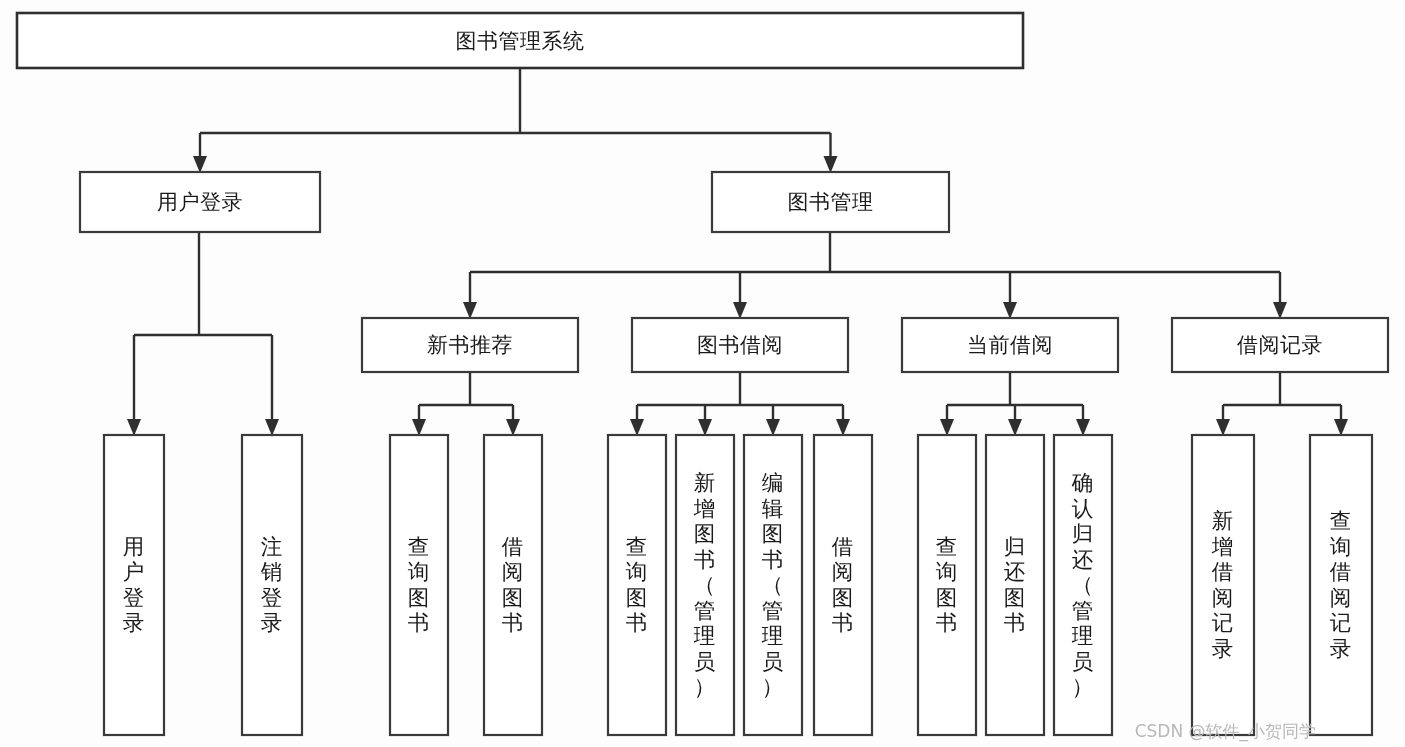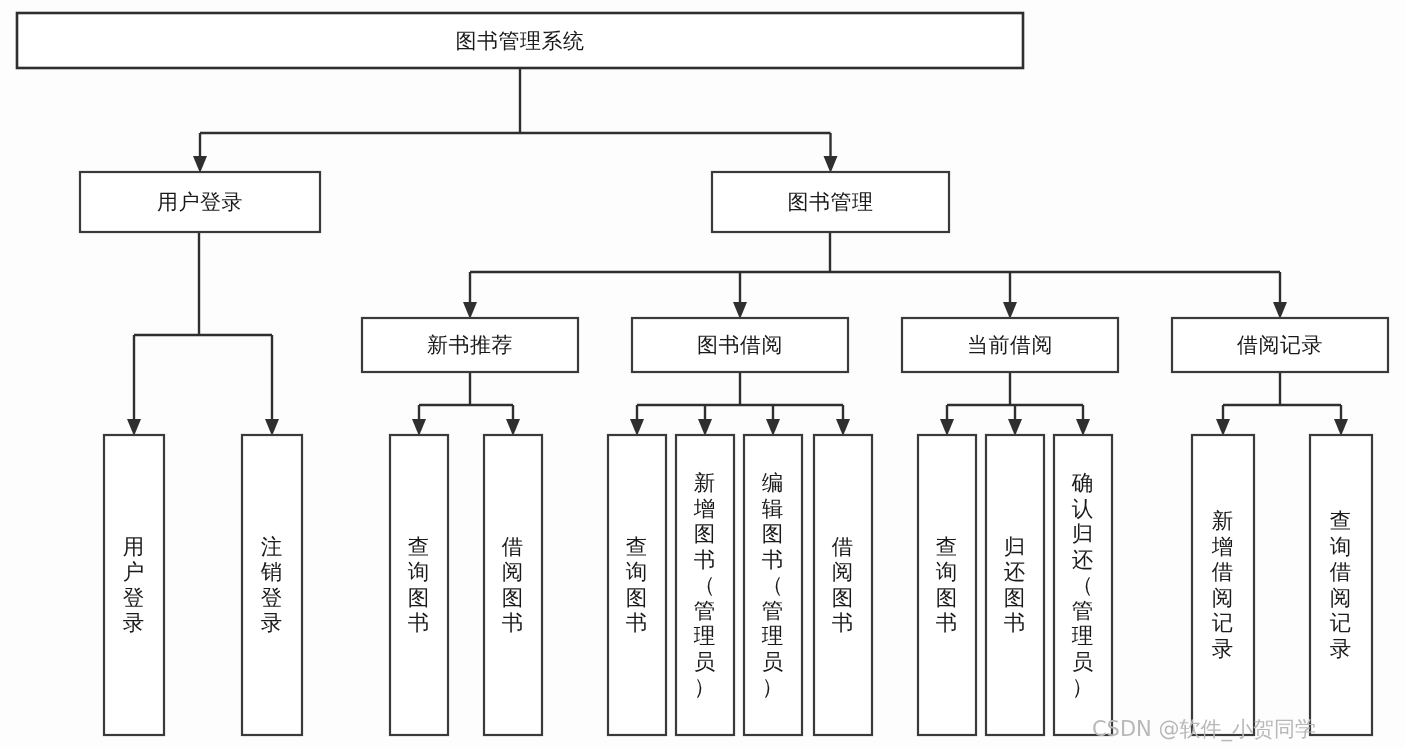--- a/index.html
+++ b/index.html
@@ -60,21 +60,21 @@
     font-size: 21.5px;
     fill: #1a1a1a;
     text-anchor: middle;
     letter-spacing: 1px;
   }
   .watermark-text {
     position: absolute;
     right: 8px;
     bottom: 4px;
     font-family: "DejaVu Sans", "Liberation Sans", sans-serif;
-    font-size: 21px;
+    font-size: 17px;
     color: #b8b8b8;
     white-space: nowrap;
     pointer-events: none;
     user-select: none;
   }
 </style>
 </head>
 <body>
 
 <div id="diagram-root">

